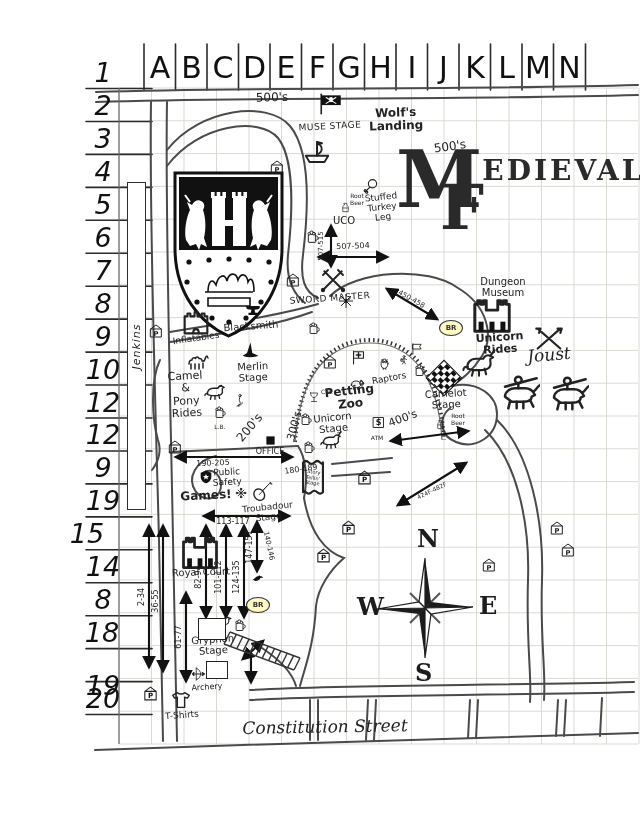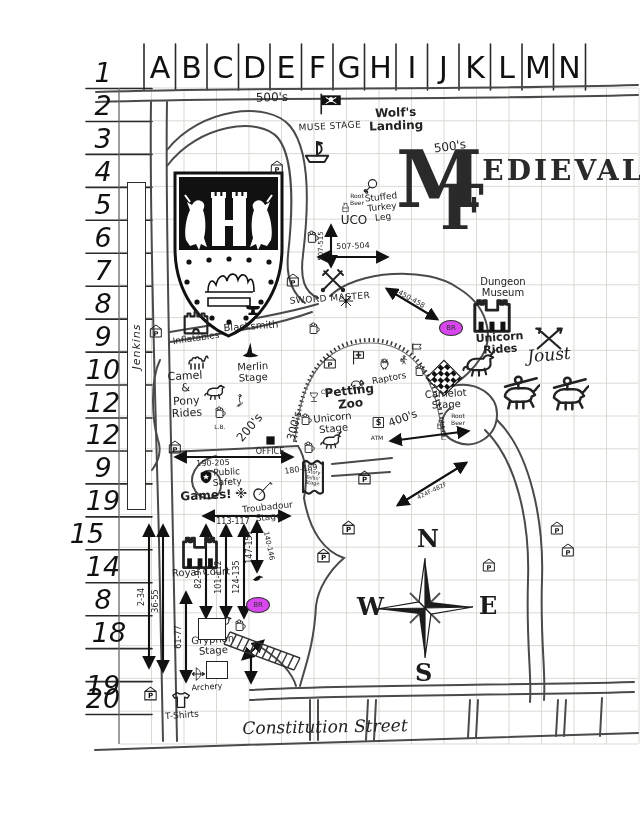--- a/index.html
+++ b/index.html
@@ -16,22 +16,22 @@
   .grid-letter{position:absolute;transform:translate(-50%,-50%);font-size:30px;color:#111;}
   .row-num{position:absolute;transform:translate(-50%,-50%);font-size:27px;font-style:italic;color:#111;}
   .map-label{position:absolute;white-space:pre-line;text-align:center;line-height:1.12;color:#222;
     font-family:"DejaVu Sans",sans-serif;}
   .map-label.bold{font-weight:bold;}
   .map-label.script{font-family:"DejaVu Serif",serif;font-style:italic;}
   .map-label.caps{text-transform:uppercase;letter-spacing:.5px;}
   .icon{position:absolute;stroke:#222;fill:none;stroke-width:1.5;stroke-linecap:round;stroke-linejoin:round;}
   .icon-glyph{font-family:"DejaVu Sans",sans-serif;font-weight:bold;fill:#111;stroke:none;}
   .stage-square{position:absolute;border:1.7px solid #222;background:#fff;}
-  .oval-marker{position:absolute;border:1.4px solid #333;border-radius:50%;background:#d946ef;
-    display:flex;align-items:center;justify-content:center;font-size:7px;font-weight:normal;color:#333;}
+  .oval-marker{position:absolute;border:1.4px solid #333;border-radius:50%;background:#fef9c3;
+    display:flex;align-items:center;justify-content:center;font-size:7px;font-weight:bold;color:#333;}
   .checker{position:absolute;border:1px solid #111;transform:rotate(45deg);
     background:repeating-conic-gradient(#111 0% 25%, #fff 0% 50%);background-size:9px 9px;}
   
   #jenkins-box{position:absolute;left:127px;top:182px;width:17px;height:326px;border:1.6px solid #2e2e2e;
     background:#fff;display:flex;align-items:center;justify-content:center;}
   #jenkins-box span{transform:rotate(-90deg);font-size:11px;font-style:italic;letter-spacing:1px;white-space:nowrap;color:#222;}
   
   #fair-logo{position:absolute;left:396px;top:150px;width:242px;color:#2a2a2a;
     font-family:"DejaVu Serif",serif;font-weight:bold;}
   .logo-row1{display:flex;align-items:flex-end;}
@@ -444,34 +444,34 @@
     <div class="row-num" style="left: 103px; top: 302.65px;">8</div>
     <div class="row-num" style="left: 103px; top: 335.6px;">9</div>
     <div class="row-num" style="left: 103px; top: 368.55px;">10</div>
     <div class="row-num" style="left: 103px; top: 401.5px;">12</div>
     <div class="row-num" style="left: 103px; top: 434.45px;">12</div>
     <div class="row-num" style="left: 103px; top: 467.4px;">9</div>
     <div class="row-num" style="left: 103px; top: 500.35px;">19</div>
     <div class="row-num" style="left: 87px; top: 533.3px;">15</div>
     <div class="row-num" style="left: 103px; top: 566.25px;">14</div>
     <div class="row-num" style="left: 103px; top: 599.2px;">8</div>
-    <div class="row-num" style="left: 109px; top: 632.15px;">18</div>
+    <div class="row-num" style="left: 102px; top: 632.15px;">18</div>
     <div class="row-num" style="left: 103px; top: 685px;">19</div>
     <div class="row-num" style="left: 103px; top: 698.05px;">20</div>
     <div class="map-label" style="left: 272px; top: 98px; font-size: 12px; transform: translate(-50%, -50%) rotate(-2deg);">500's</div>
     <div class="map-label caps" style="left: 330px; top: 126px; font-size: 9px; transform: translate(-50%, -50%) rotate(-3deg);">Muse Stage</div>
     <div class="map-label bold" style="left: 396px; top: 120px; font-size: 12px; transform: translate(-50%, -50%) rotate(-2deg);">Wolf's
 Landing</div>
     <div class="map-label" style="left: 450px; top: 147px; font-size: 12px; transform: translate(-50%, -50%) rotate(-8deg);">500's</div>
     <div class="map-label" style="left: 357px; top: 200px; font-size: 6px; transform: translate(-50%, -50%) rotate(0deg);">Root
 Beer</div>
     <div class="map-label" style="left: 382px; top: 207px; font-size: 9px; transform: translate(-50%, -50%) rotate(-6deg);">Stuffed
 Turkey
 Leg</div>
-    <div class="map-label" style="left: 354px; top: 221px; font-size: 12px; transform: translate(-50%, -50%) rotate(0deg);">UCO</div>
+    <div class="map-label" style="left: 344px; top: 221px; font-size: 10px; transform: translate(-50%, -50%) rotate(0deg);">UCO</div>
     <div class="map-label" style="left: 322px; top: 246px; font-size: 7px; transform: translate(-50%, -50%) rotate(-90deg);">507-515</div>
     <div class="map-label" style="left: 353px; top: 247px; font-size: 8px; transform: translate(-50%, -50%) rotate(-2deg);">507-504</div>
     <div class="map-label caps" style="left: 330px; top: 298px; font-size: 9px; transform: translate(-50%, -50%) rotate(-4deg);">Sword Master</div>
     <div class="map-label" style="left: 411px; top: 300px; font-size: 7px; transform: translate(-50%, -50%) rotate(29deg);">450-458</div>
     <div class="map-label" style="left: 389px; top: 378px; font-size: 9px; transform: translate(-50%, -50%) rotate(-10deg);">Raptors</div>
     <div class="map-label" style="left: 503px; top: 287px; font-size: 10px; transform: translate(-50%, -50%) rotate(0deg);">Dungeon
 Museum</div>
     <div class="map-label bold" style="left: 500px; top: 344px; font-size: 11px; transform: translate(-50%, -50%) rotate(-4deg);">Unicorn
 Rides</div>
     <div class="map-label script" style="left: 549px; top: 355px; font-size: 17px; transform: translate(-50%, -50%) rotate(-5deg);">Joust</div>

